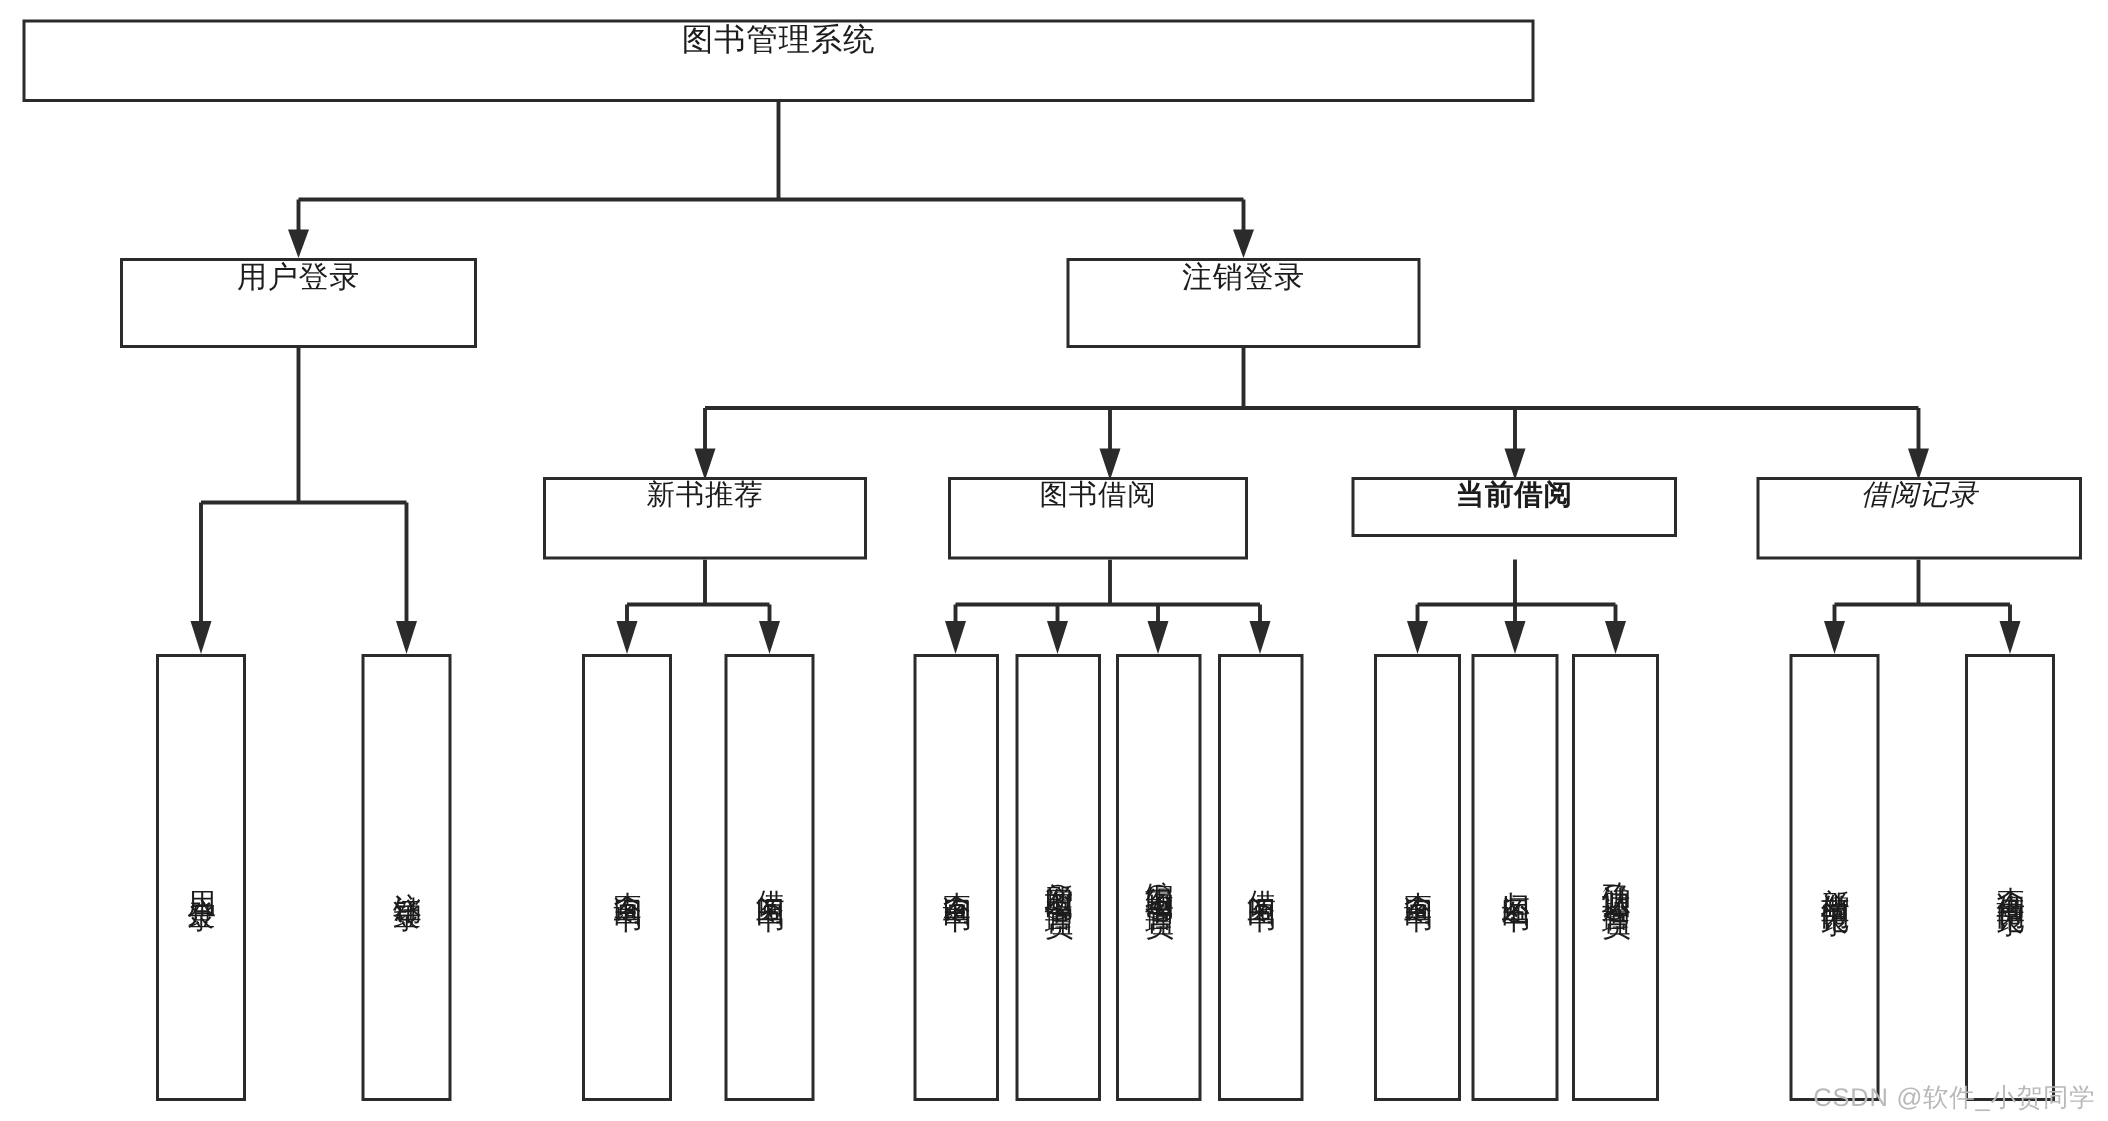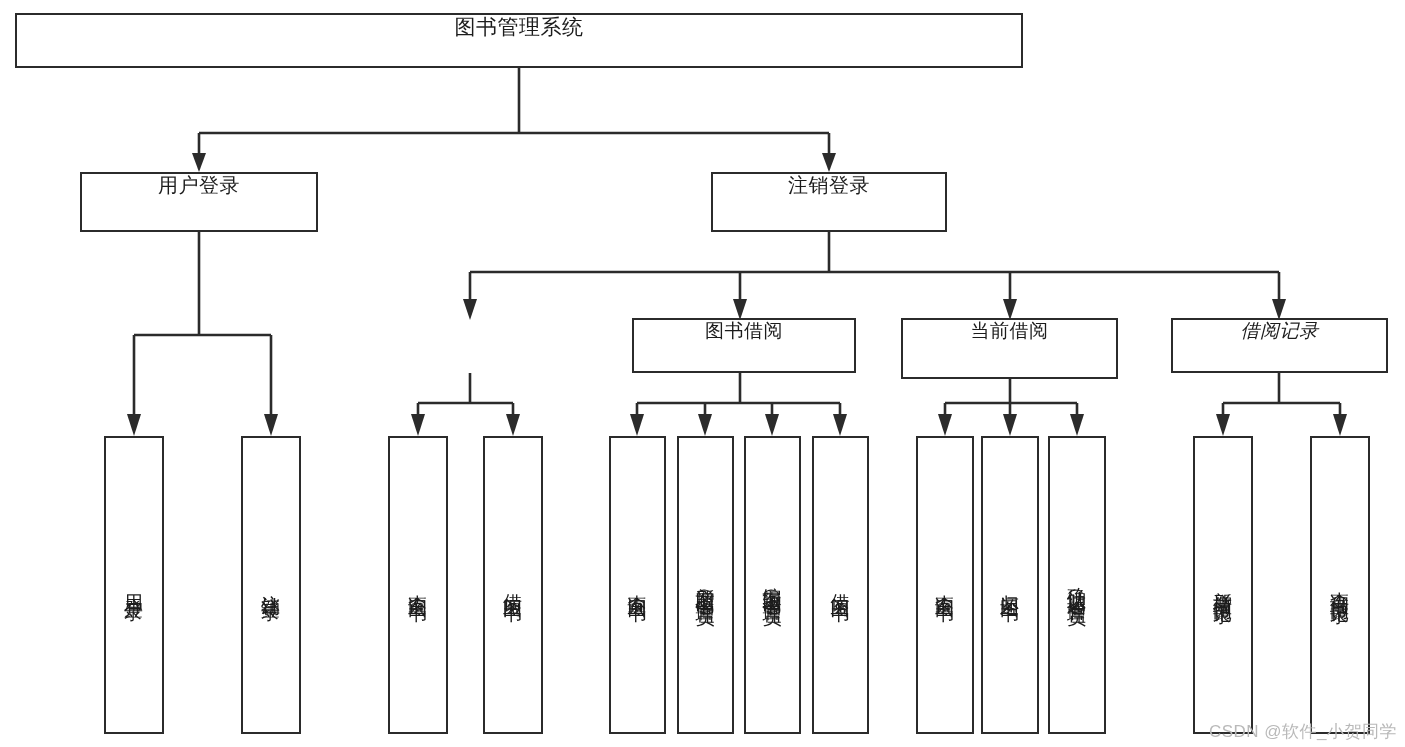--- a/index.html
+++ b/index.html
@@ -161,24 +161,27 @@
     <span class="label">图书管理系统</span>
   </div>
 
   <div class="node level1" style="left:80px; top:172px; width:238px; height:60px;">
     <span class="label">用户登录</span>
   </div>
   <div class="node level1" style="left:711px; top:172px; width:236px; height:60px;">
     <span class="label">注销登录</span>
   </div>
 
-  <div class="node level2" style="left:632px; top:318px; width:224px; height:55px;">
+  <div class="node level2" style="left:362px; top:318px; width:216px; height:55px;">
+    <span class="label">新书推荐</span>
+  </div>
+  <div class="node level2" style="left:632px; top:318px; width:200px; height:55px;">
     <span class="label">图书借阅</span>
   </div>
-  <div class="node level2" style="left:901px; top:318px; width:217px; height:61px;">
+  <div class="node level2" style="left:901px; top:318px; width:217px; height:40px;font-weight:bold;">
     <span class="label">当前借阅</span>
   </div>
   <div class="node level2" style="left:1171px; top:318px; width:217px; height:55px;font-style:italic;">
     <span class="label">借阅记录</span>
   </div>
 
   <div class="node leaf" style="left:104px; top:436px; width:60px; height:298px;">
     <span class="label">用户登录</span>
   </div>
   <div class="node leaf" style="left:241px; top:436px; width:60px; height:298px;">

